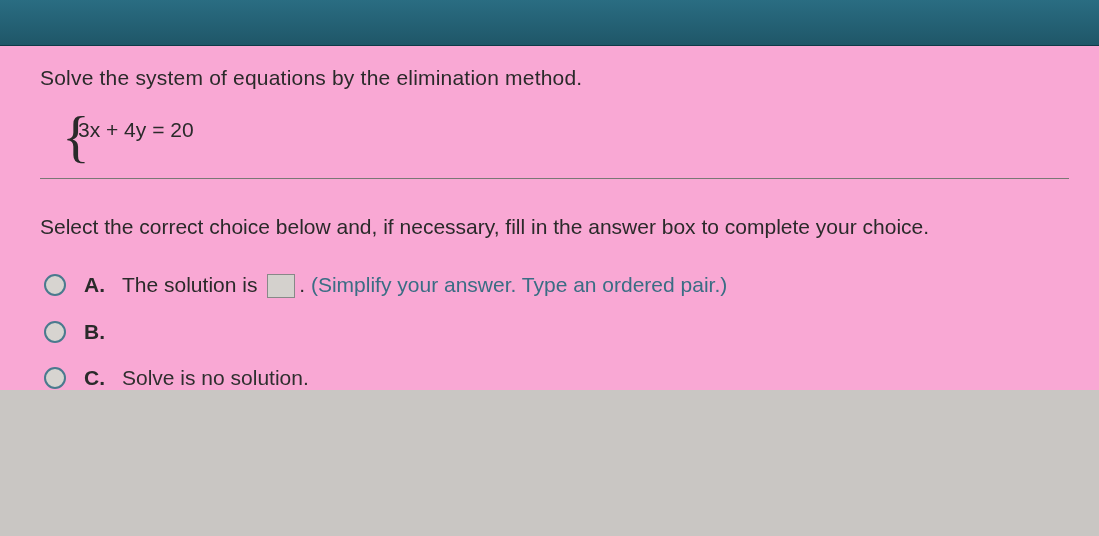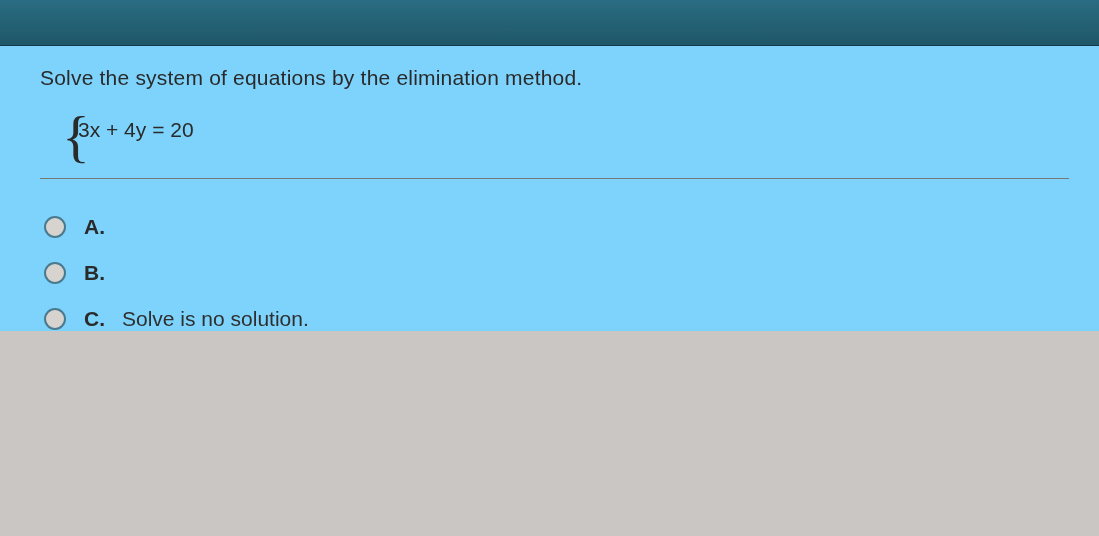--- a/index.html
+++ b/index.html
@@ -12,21 +12,21 @@
       position: relative;
     }
     .top-bar {
       width: 100%;
       height: 46px;
       background: linear-gradient(180deg, #2a6d82 0%, #1f5668 100%);
       border-bottom: 1px solid #0f3a48;
     }
     .content {
       padding: 20px 30px 0 40px;
-      background: #7dd3fc;
+      background: #f9a8d4;
     }
     .question-text {
       font-size: 21px;
       color: #2a2a2a;
       margin-bottom: 24px;
       letter-spacing: 0.2px;
     }
     .equation-system {
       margin-left: 38px;
       margin-bottom: 30px;
@@ -106,24 +106,30 @@
 
   <div class="question-text">Solve the system of equations by the elimination method.</div>
 
   <div class="equation-system">
     <span class="brace">{</span>
     <div class="eq-line">3x + 4y = 20</div>
   </div>
 
   <hr class="divider">
 
+  <div class="prompt-text">Select the correct choice below and, if necessary, fill in the answer box to complete your choice.</div>
 
   <div class="choice-row">
     <span class="radio"></span>
     <span class="choice-letter">A.</span>
+    <span class="choice-text">
+      <span>The solution is</span>
+      <span class="answer-box"></span><span>.</span>
+      <span class="hint-text">(Simplify your answer. Type an ordered pair.)</span>
+    </span>
   </div>
 
   <div class="choice-row">
     <span class="radio"></span>
     <span class="choice-letter">B.</span>
   </div>
 
   <div class="choice-row label-c">
     <span class="radio"></span>
     <span class="choice-letter">C.</span>

